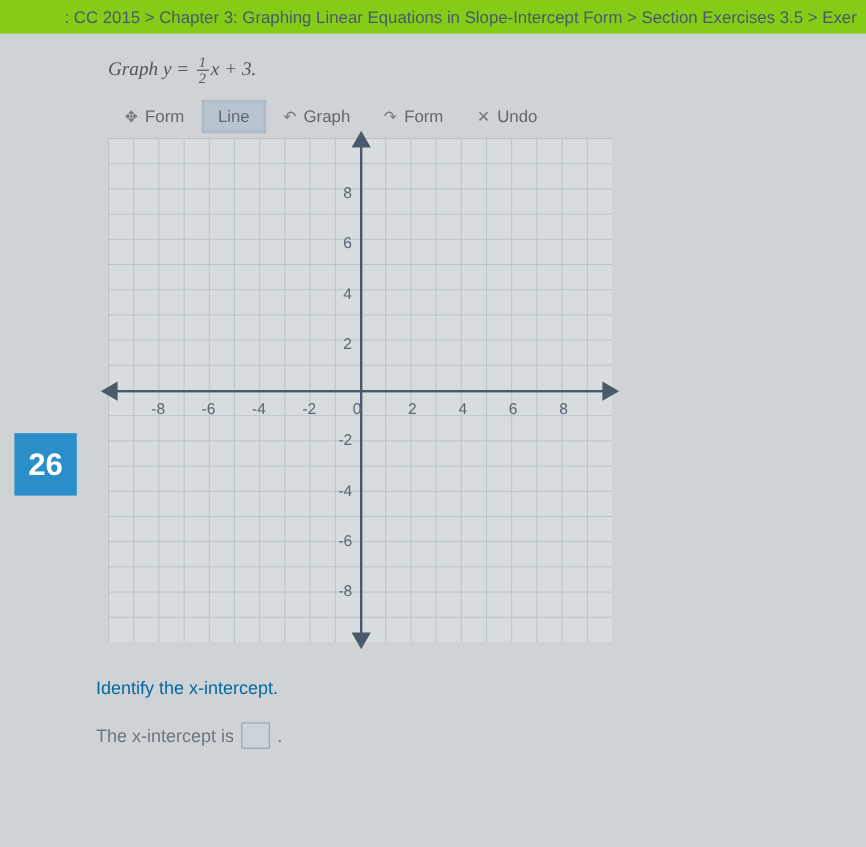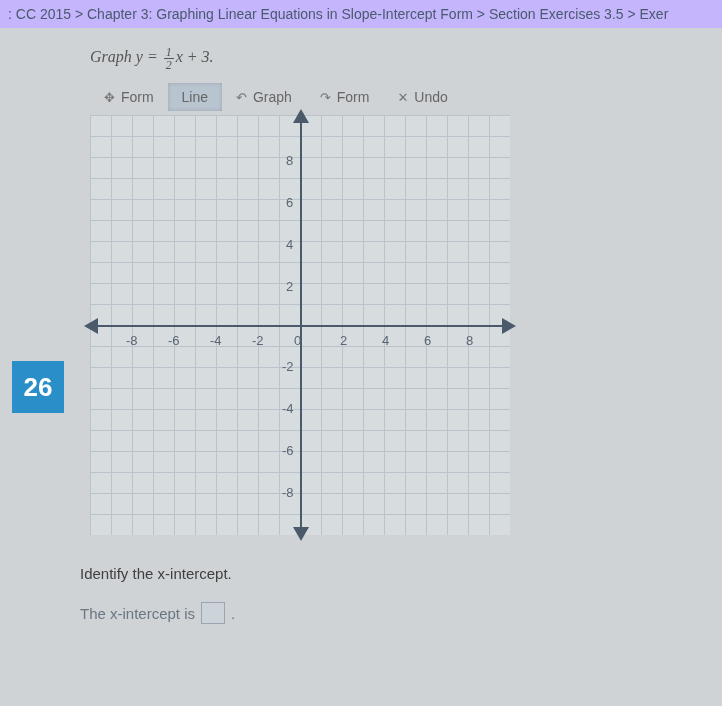--- a/index.html
+++ b/index.html
@@ -5,26 +5,27 @@
     * { margin: 0; padding: 0; box-sizing: border-box; }
     body {
       font-family: Arial, sans-serif;
       background: #d0d3d6;
       width: 722px;
       height: 706px;
       overflow: hidden;
       position: relative;
     }
     .breadcrumb {
-      background: #c4b5fd;
+      background: #84cc16;
       color: #4a5a6e;
       padding: 6px 8px;
       font-size: 14px;
       white-space: nowrap;
       overflow: hidden;
+      text-align: right;
     }
     .prompt {
       padding: 18px 0 12px 90px;
       font-size: 16px;
       color: #555;
       font-style: italic;
       font-family: "Times New Roman", serif;
     }
     .prompt .frac {
       display: inline-block;
@@ -104,21 +105,21 @@
       font-size: 26px;
       font-weight: bold;
       display: flex;
       align-items: center;
       justify-content: center;
       margin-top: 26px;
     }
     .question-text {
       margin: 30px 0 0 80px;
       font-size: 15px;
-      color: #404040;
+      color: #0369a1;
     }
     .answer-row {
       margin: 20px 0 0 80px;
       font-size: 15px;
       color: #6a7682;
       display: flex;
       align-items: center;
       gap: 6px;
     }
     .answer-box {

